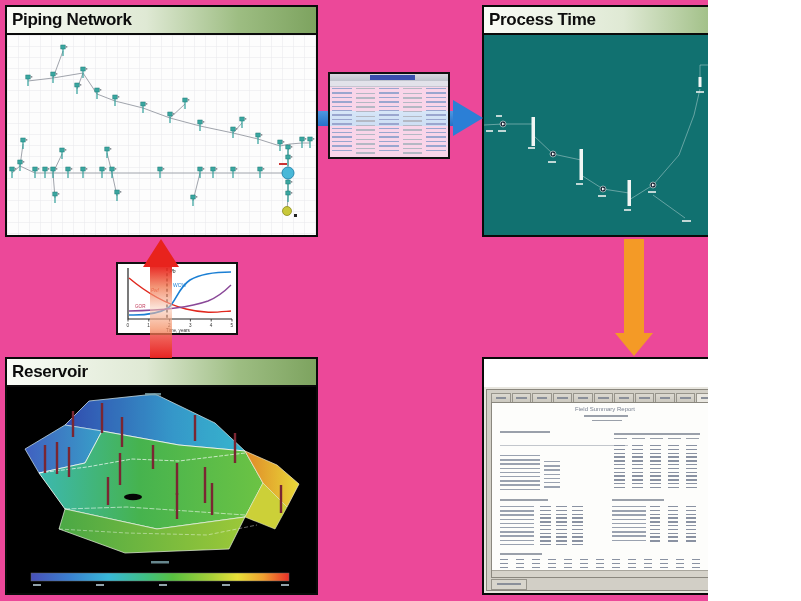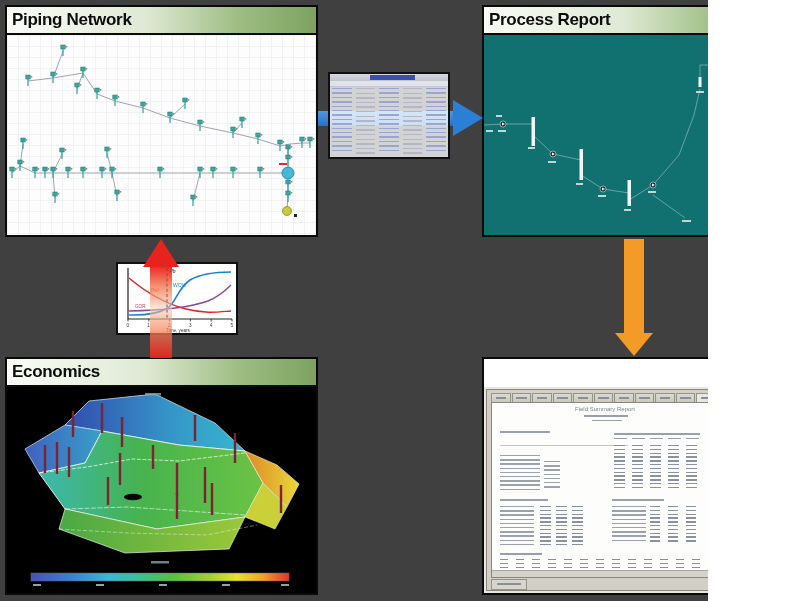--- a/index.html
+++ b/index.html
@@ -1,16 +1,16 @@
 <!DOCTYPE html>
 <html><head>
 <meta charset="utf-8">
 <style>
   html,body{margin:0;padding:0;background:#fff;}
-  .canvas{position:relative;width:708px;height:601px;background:#404040;overflow:hidden;
+  .canvas{position:relative;width:708px;height:601px;background:#ec4899;overflow:hidden;
           font-family:"Liberation Sans",sans-serif;}
   .panel{position:absolute;border:2px solid #0a0a0a;background:#fff;box-sizing:border-box;}
   .panel-header{height:26px;border-bottom:2px solid #0a0a0a;display:flex;align-items:center;
     padding:0 5px;background:linear-gradient(90deg,#fafcf7 0%,#dfe9d4 45%,#9dbd82 75%,#7da35f 100%);}
   .panel-title{font-size:17px;font-weight:700;color:#0d0d0d;letter-spacing:-0.3px;}
   .panel-body{position:absolute;left:0;right:0;top:28px;bottom:0;overflow:hidden;}
 
   
   .arrow{position:absolute;}
   .blue-shaft{left:318px;top:111px;width:135px;height:15px;
@@ -153,21 +153,21 @@
         <rect x="272" y="128" width="8" height="2" fill="#cc3333"></rect>
         <circle cx="281" cy="138" r="6" fill="#49b8d8" stroke="#2a8ab0" stroke-width="1"></circle>
         <circle cx="280" cy="176" r="4.5" fill="#c8c83a" stroke="#8a8a20" stroke-width="0.8"></circle>
         <rect x="287" y="179" width="3" height="3" fill="#222"></rect>
       </svg>
     </div>
   </div>
 
   <div class="panel" style="left:482px;top:5px;width:314px;height:232px;">
     <div class="panel-header">
-      <span class="panel-title">Process Report</span>
+      <span class="panel-title">Process Time</span>
     </div>
     <div class="panel-body">
       <svg width="310" height="202" viewBox="0 0 310 202">
         <rect x="0" y="0" width="310" height="202" fill="#117170"></rect>
         <g stroke="rgba(255,255,255,0.45)" stroke-width="0.8" fill="none">
           <polyline points="0,90 19,89 49,89"></polyline>
           <polyline points="49,100 69,119 97,125"></polyline>
           <polyline points="97,140 119,154 145,158"></polyline>
           <polyline points="145,165 169,150"></polyline>
           <polyline points="169,150 195,120 210,80 216,54"></polyline>
@@ -224,21 +224,21 @@
           <rect x="198" y="185" width="9" height="2"></rect>
             <rect x="2" y="95" width="7" height="2"></rect>
           <rect x="12" y="80" width="6" height="2"></rect>
         </g>
       </svg>
     </div>
   </div>
 
   <div class="panel" style="left:5px;top:357px;width:313px;height:238px;">
     <div class="panel-header">
-      <span class="panel-title">Economics</span>
+      <span class="panel-title">Reservoir</span>
     </div>
     <div class="panel-body">
       <svg width="309" height="208" viewBox="0 0 309 208">
         <defs>
           <linearGradient id="gBack" x1="0" y1="0" x2="1" y2="0">
             <stop offset="0" stop-color="#3450b8"></stop>
               <stop offset="0.6" stop-color="#38a0d4"></stop>
               <stop offset="1" stop-color="#3ac0d8"></stop>
           </linearGradient>
           <linearGradient id="gLeft" x1="0" y1="0" x2="1" y2="0">

